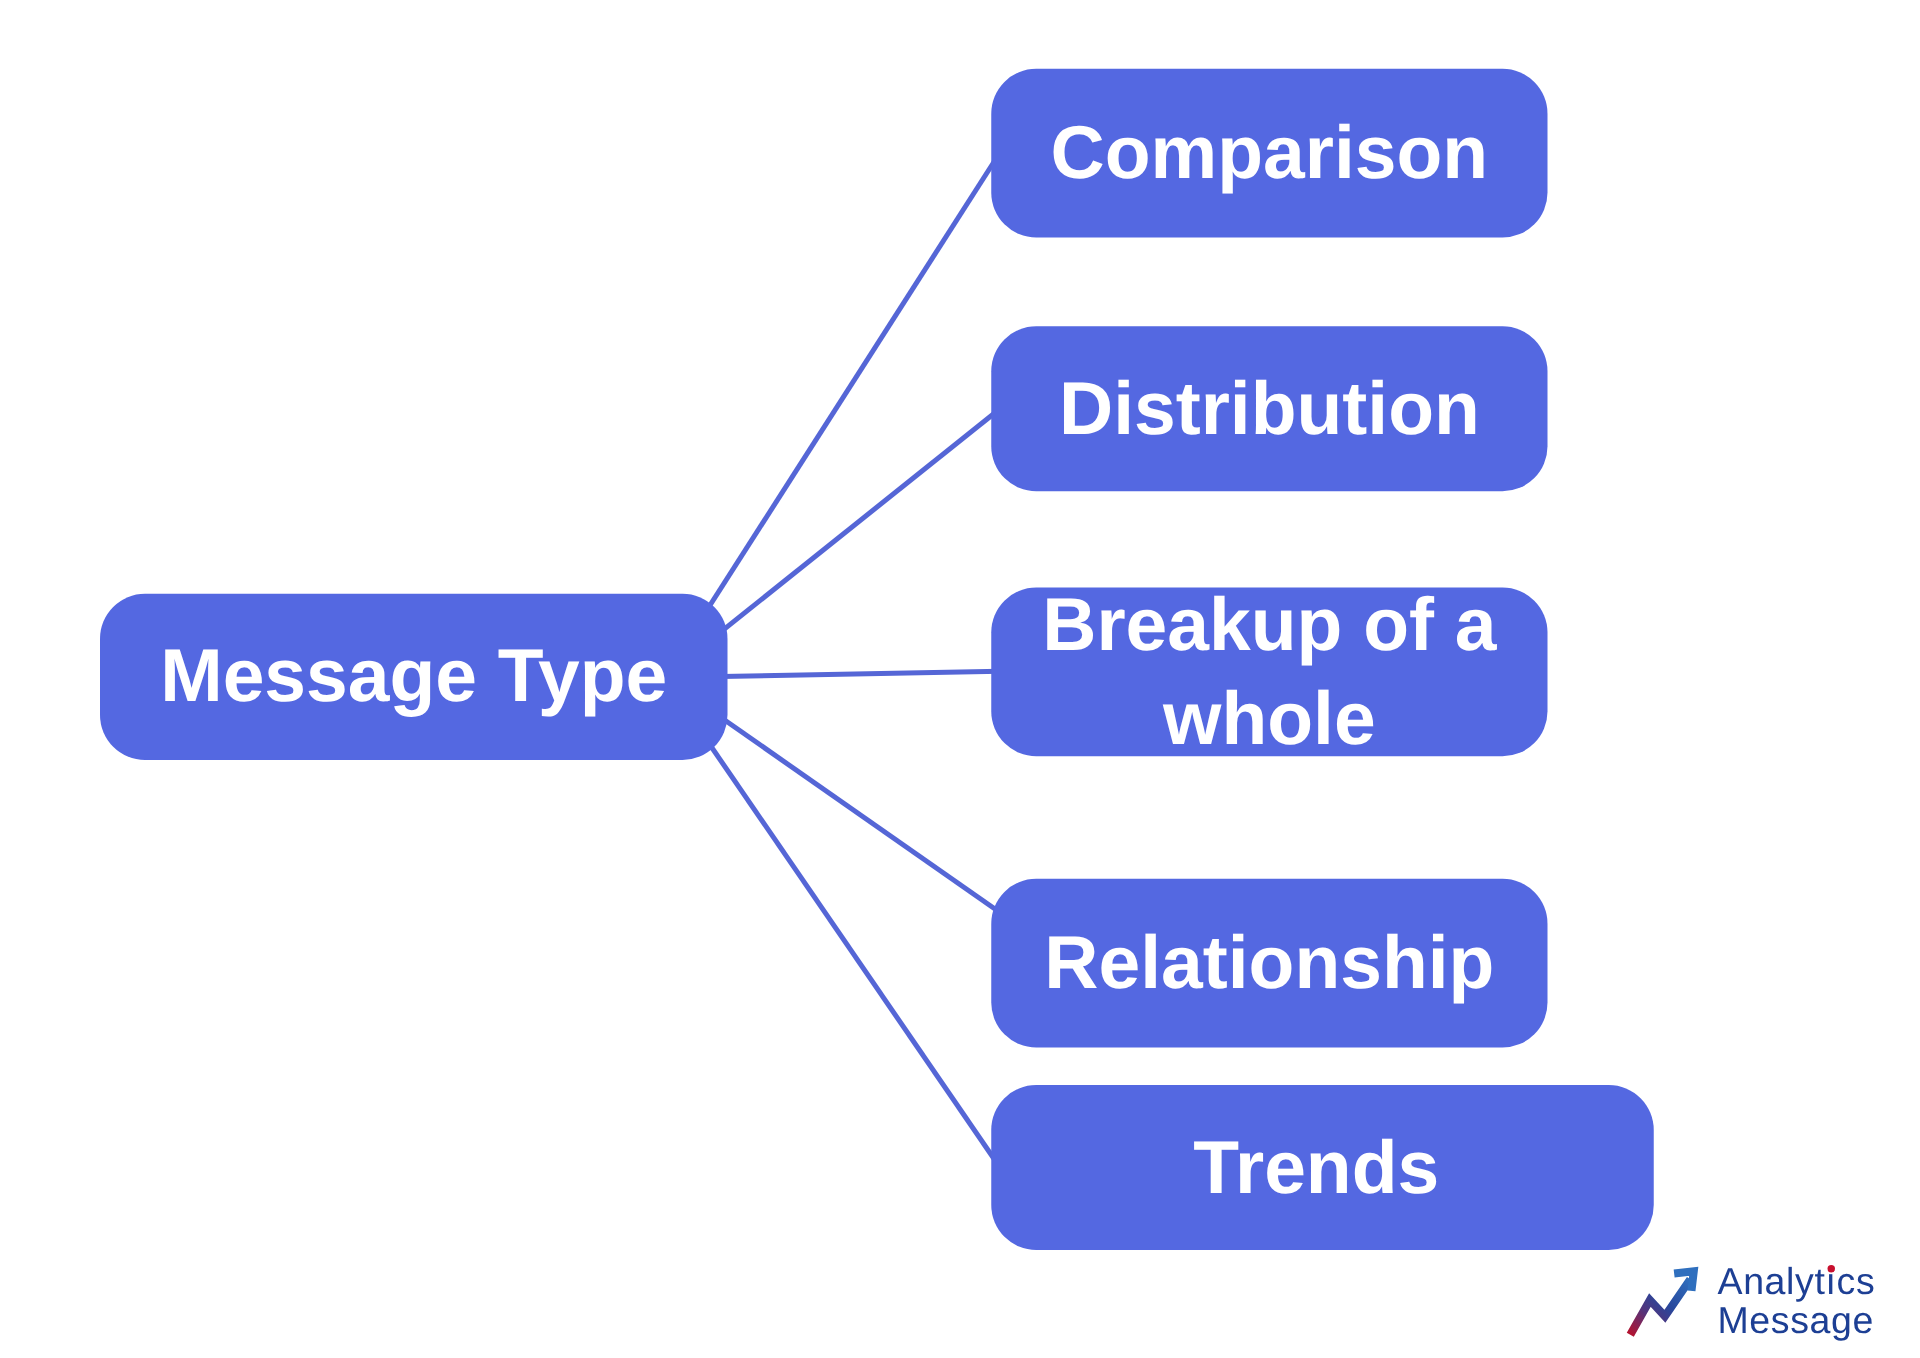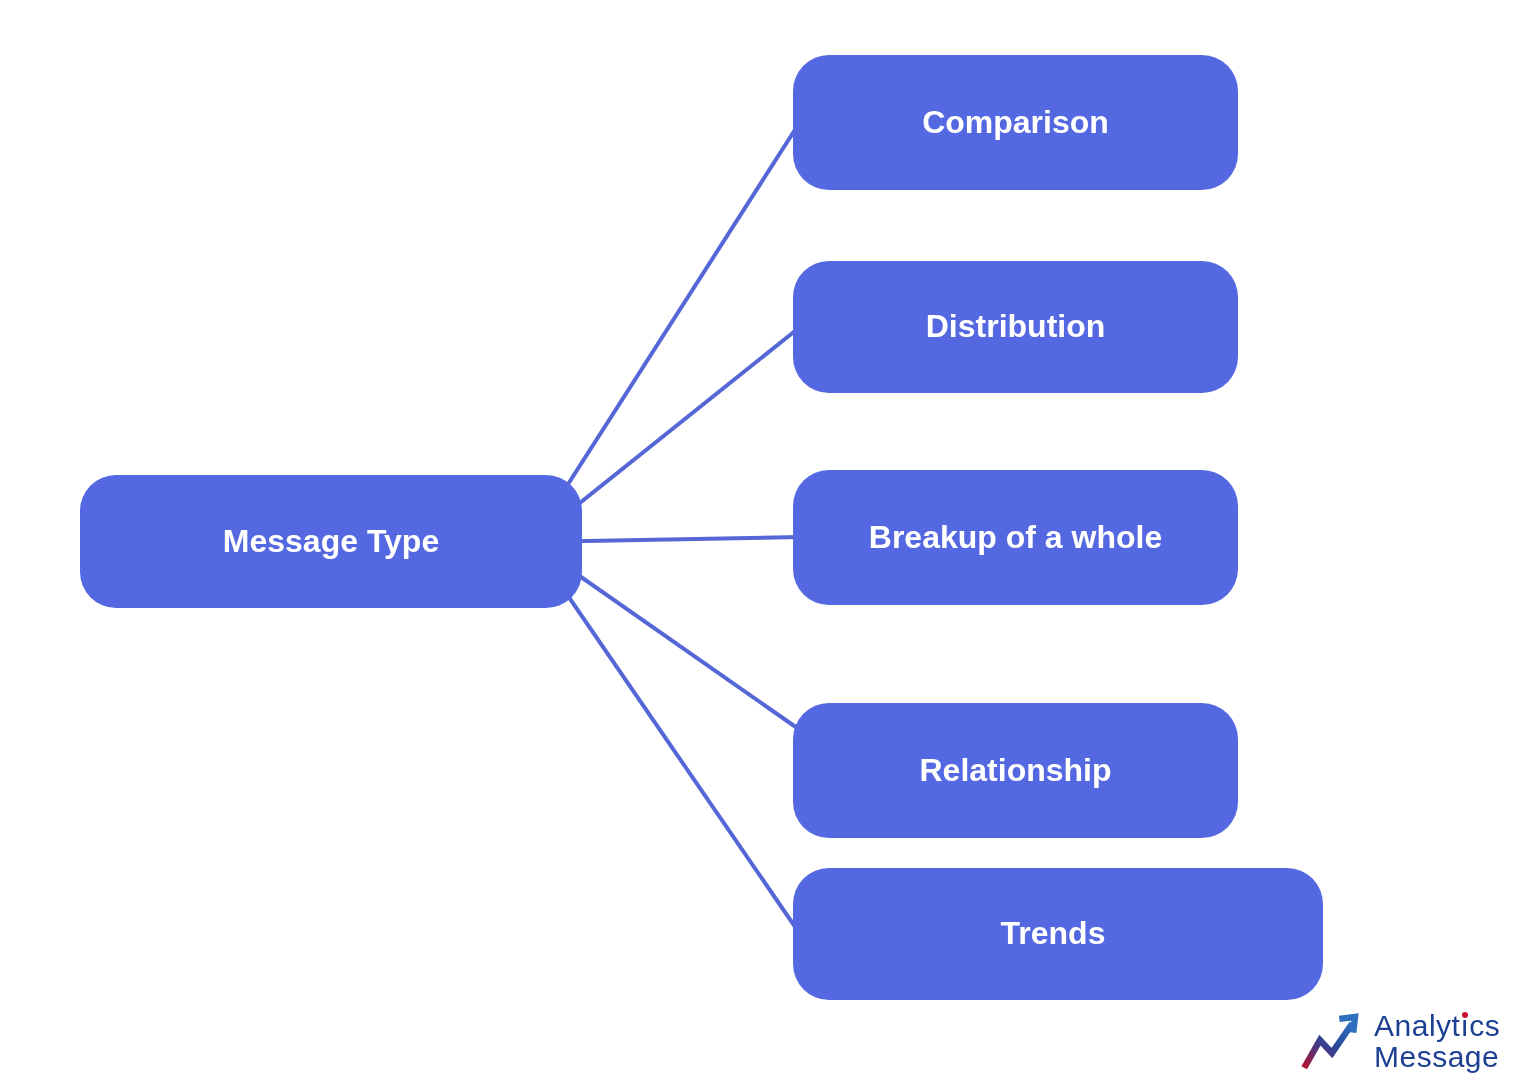--- a/index.html
+++ b/index.html
@@ -16,21 +16,21 @@
   .canvas{position:relative;width:1536px;height:1086px;background:var(--bg);}
   .connectors{position:absolute;left:0;top:0;width:1536px;height:1086px;}
   .node{
     position:absolute;
     background:var(--node-fill);
     color:var(--node-text);
     border-radius:36px;
     display:flex;align-items:center;justify-content:center;
     text-align:center;
     font-weight:bold;
-    font-size:32px;
+    font-size:60px;
     line-height:1.24;
     padding:0 28px;
   }
   .node-root{left:80px;top:475px;width:502px;height:133px;}
   .node-c0{left:793px;top:55px;width:445px;height:135px;}
   .node-c1{left:793px;top:261px;width:445px;height:132px;}
   .node-c2{left:793px;top:470px;width:445px;height:135px;}
   .node-c3{left:793px;top:663px;width:445px;height:135px;margin-top:40px;}
   .node-c4{left:793px;top:868px;width:530px;height:132px;padding-left:18px;}
 

